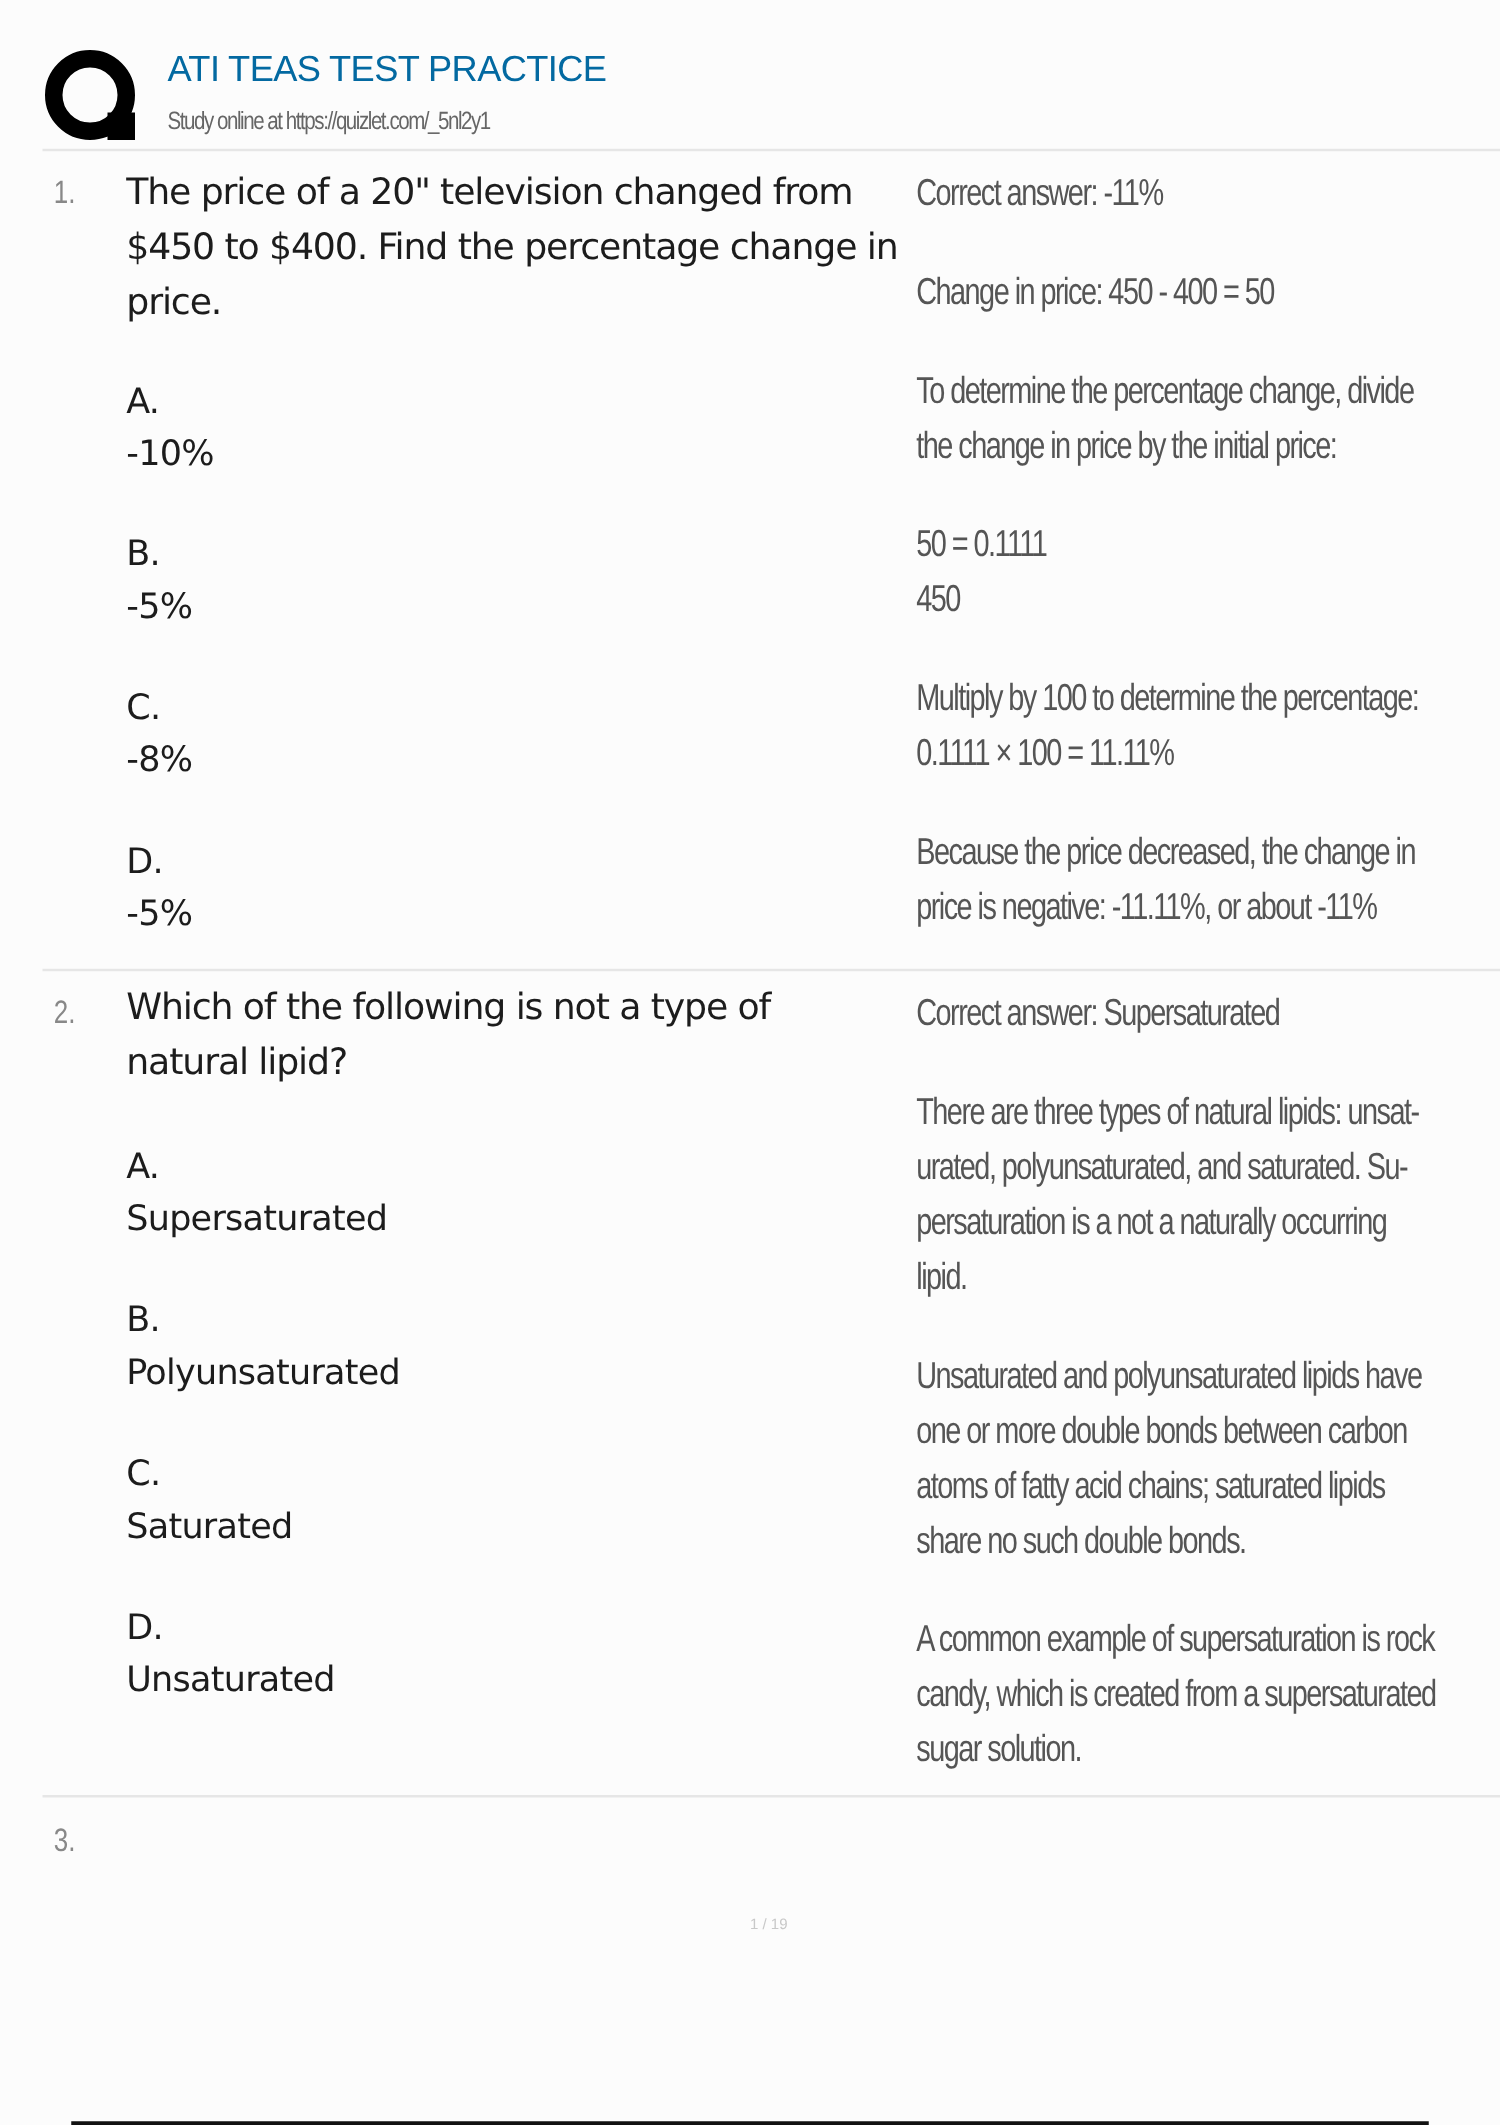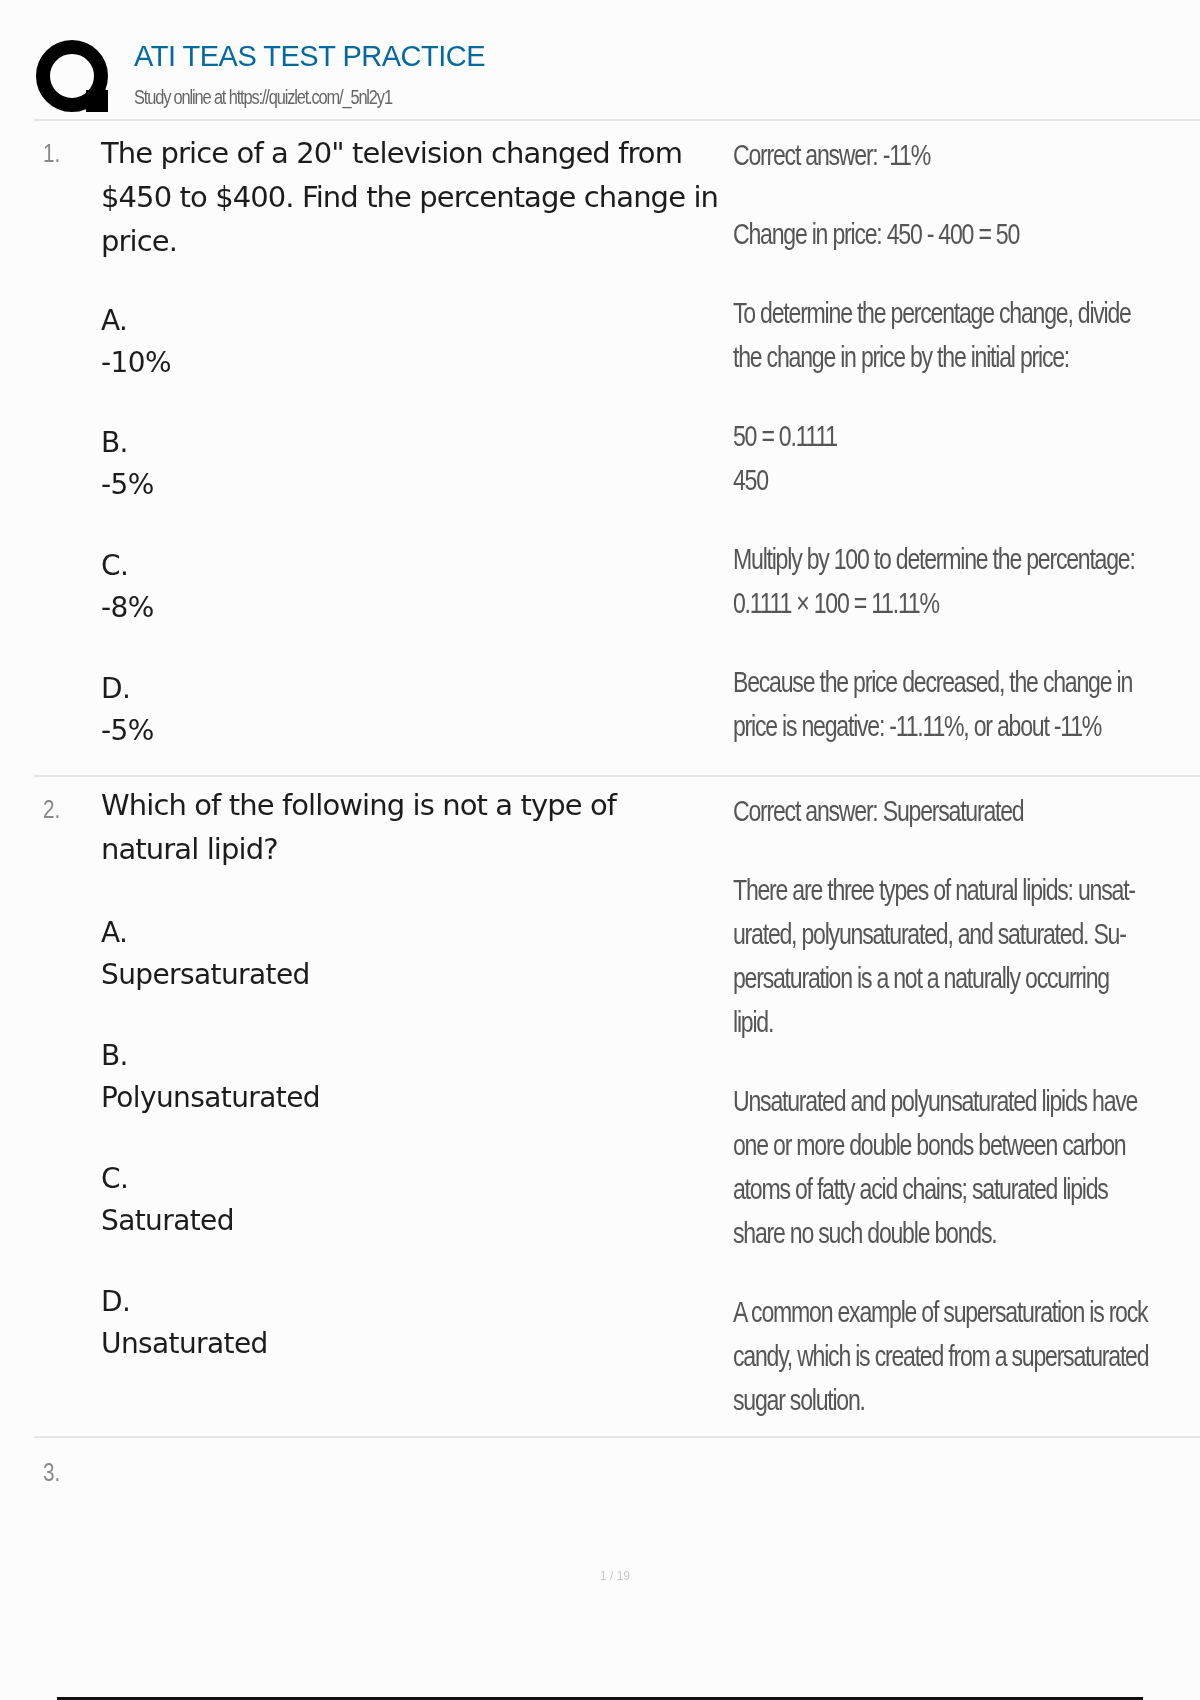--- a/index.html
+++ b/index.html
@@ -102,21 +102,20 @@
       transform-origin: left top;
       white-space: nowrap;
     }
     .ans-line { display: block; }
     .page-num {
       position: absolute;
       left: 600px; top: 1532px;
       font-family: "Liberation Sans", sans-serif;
       font-size: 12px;
       color: #c8c8c8;
-      margin-top: 37px;
     }
     .bottom-line {
       position: absolute;
       left: 57px; top: 1697px;
       width: 1086px; height: 3px;
       background: #111;
     }
   </style>
 </head>
 <body>

